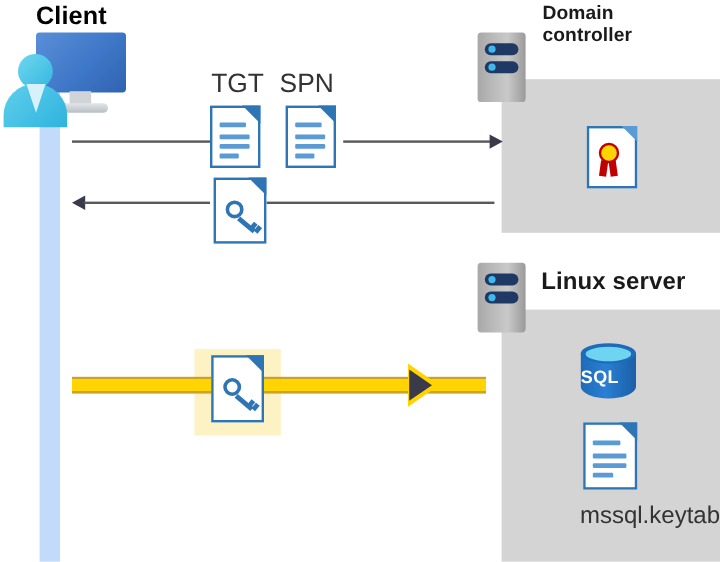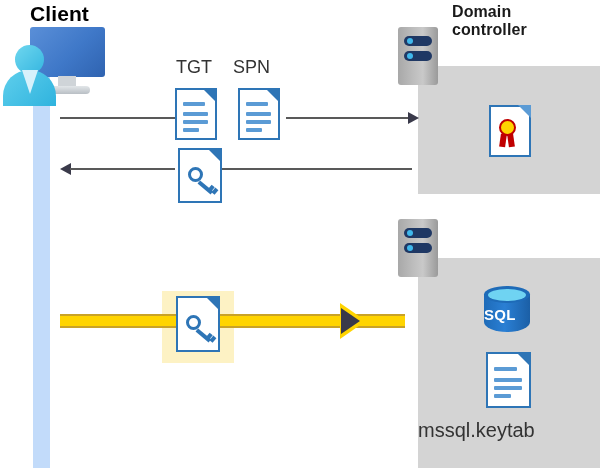--- a/index.html
+++ b/index.html
@@ -121,21 +121,21 @@
     position:absolute;left:21px;top:20px;width:3.5px;height:7px;background:#2e75b6;
     transform:rotate(40deg);
   }
   .keyglyph .tooth2{
     position:absolute;left:25px;top:23px;width:3.5px;height:6px;background:#2e75b6;
     transform:rotate(40deg);
   }
 
   
   .doclabel{
-    position:absolute;font-size:18px;color:#333;white-space:nowrap;
+    position:absolute;font-size:22px;color:#333;white-space:nowrap;
   }
 
   
   .cert{position:absolute;left:489px;top:105px;width:42px;height:52px;}
   .cert .sheet{
     position:absolute;left:0;top:0;width:100%;height:100%;background:#fff;
     border:2.5px solid #2e75b6;box-sizing:border-box;
   }
   .cert .fold{
     position:absolute;right:0;top:0;width:0;height:0;
@@ -167,21 +167,21 @@
     background:#6fd3f2;
   }
   .sql .txt{
     position:absolute;left:0;top:20px;width:46px;text-align:left;
     color:#fff;font-size:15px;font-weight:bold;letter-spacing:0.3px;
     font-family:"Liberation Sans", sans-serif;
   }
 
   
   .keytab-label{
-    position:absolute;left:418px;top:419px;width:182px;text-align:left;
+    position:absolute;left:418px;top:419px;width:182px;text-align:right;
     font-size:20px;color:#333;
   }
 
   
   .monitor{
     position:absolute;left:30px;top:27px;width:75px;height:50px;border-radius:3px;
     background:linear-gradient(135deg,#5a8fd8 0%,#3f78c8 55%,#2f63b0 100%);
   }
   .mstand{
     position:absolute;left:58px;top:76px;width:18px;height:12px;
@@ -244,20 +244,21 @@
 
   <div class="panel linux"></div>
   <div class="rack linux">
     <div class="bar b1">
         <div class="led"></div>
       </div>
     <div class="bar b2">
         <div class="led"></div>
       </div>
   </div>
+  <div class="title linux">Linux server</div>
 
   <div class="sql">
     <div class="body"></div>
     <div class="topell"></div>
     <div class="topell2"></div>
     <div class="txt">SQL</div>
   </div>
 
   <div class="doc" style="left:486px;top:352px;width:45px;height:56px;">
     <div class="sheet"></div>

